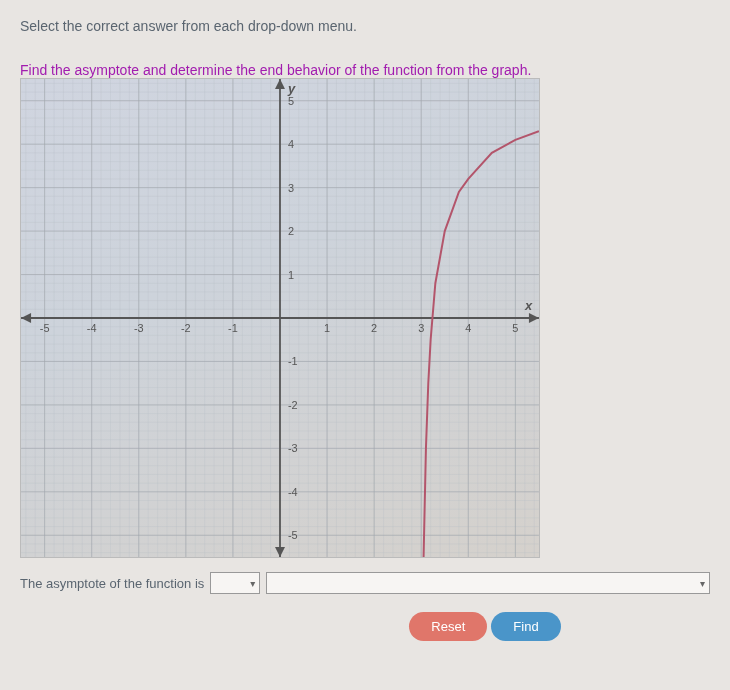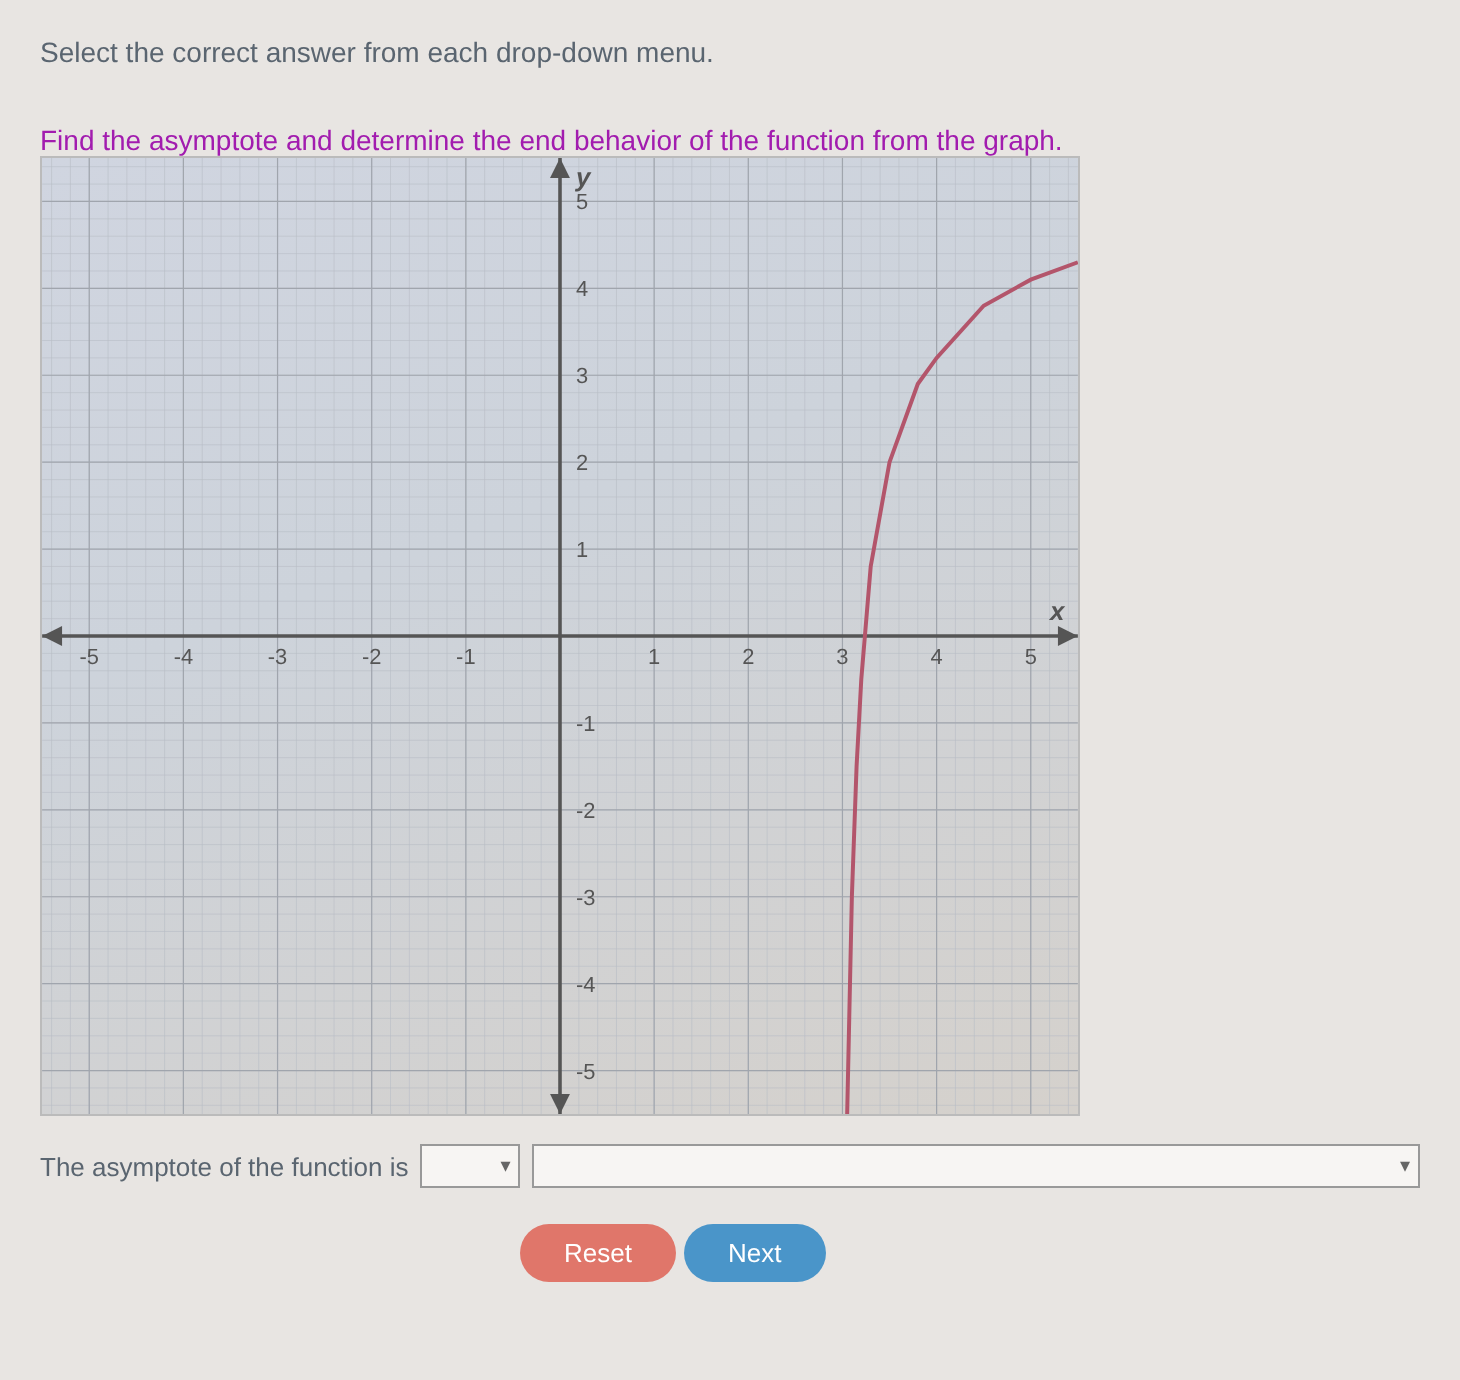--- a/index.html
+++ b/index.html
@@ -60,21 +60,21 @@
     .dropdown.wide { min-width: 200px; flex-grow: 1; }
     .dropdown .chev {
       margin-left: auto;
       font-size: 10px;
       color: #666;
     }
     .buttons {
       margin-top: 18px;
       display: flex;
       gap: 4px;
-      justify-content: flex-start;
+      justify-content: center;
       padding-left: 240px;
     }
     .btn {
       border: none;
       border-radius: 16px;
       padding: 7px 22px;
       font-size: 13px;
       color: #fff;
       cursor: pointer;
     }
@@ -258,14 +258,14 @@
     <span class="chev">▾</span>
   </span>
   <span class="dropdown wide">
     <span></span>
     <span class="chev">▾</span>
   </span>
 </div>
 
 <div class="buttons">
   <button class="btn btn-reset">Reset</button>
-  <button class="btn btn-next">Next</button>
+  <button class="btn btn-next">Find</button>
 </div>
 
 </body></html>

